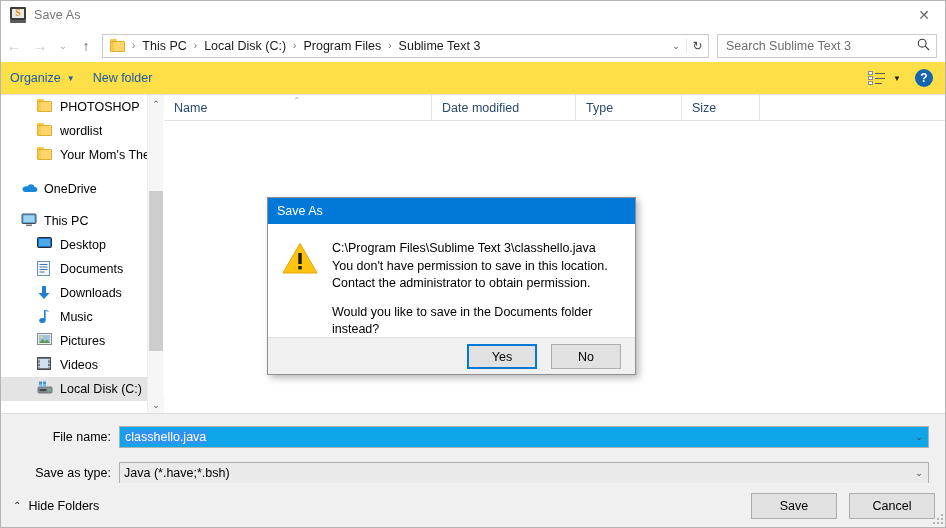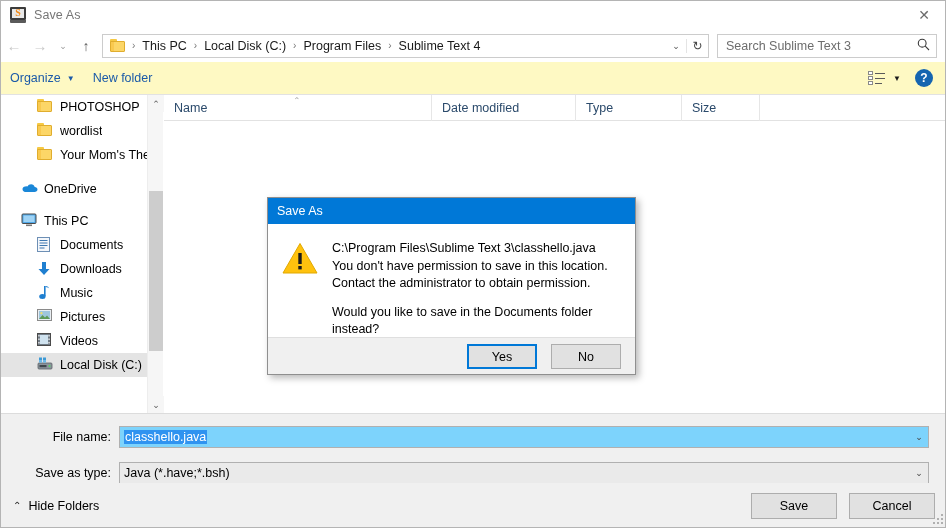--- a/index.html
+++ b/index.html
@@ -100,21 +100,21 @@
     flex: 1; font-size: 12.5px; color: #6d6d6d; padding-left: 8px;
     white-space: nowrap; overflow: hidden;
   }
   .search-ic {
     width: 26px; text-align: center; font-size: 13px; color: #3a3a3a;
   }
 
   
   .toolbar {
     position: absolute; left: 0; top: 61px; width: 946px; height: 33px;
-    background: #fef9c3; border-bottom: 1px solid #e2e2e2;
+    background: #fde047; border-bottom: 1px solid #e2e2e2;
     display: flex; align-items: center;
   }
   .tb-item {
     font-size: 12.5px; color: #1b5aa8; padding: 0 9px; height: 23px;
     display: flex; align-items: center; white-space: nowrap;
   }
   .tb-item .tb-caret { font-size: 8px; margin-left: 6px; color: #1b5aa8; }
   .tb-spacer { flex: 1; }
   .tb-view {
     display: flex; align-items: center; height: 23px; padding: 0 4px;
@@ -225,21 +225,21 @@
     height: 22px; width: 946px;
   }
   .formrow.r1 { top: 12px; }
   .formrow.r2 { top: 48px; }
   .form-label {
     width: 118px; text-align: right; padding-right: 8px;
     font-size: 12.5px; color: #000; flex: none;
   }
   .combo {
     flex: 1; height: 22px; margin-right: 18px;
-    border: 1px solid #b0b0b0; background: #7dd3fc;
+    border: 1px solid #b0b0b0; background: #0ea5e9;
     display: flex; align-items: center; position: relative;
   }
   .combo.gray { background: #eaeaea; }
   .combo-val {
     font-size: 12.5px; color: #000; padding-left: 4px; flex: 1;
     white-space: nowrap; overflow: hidden;
   }
   .combo-val .sel {
     background: #2f93f0; color: #ffffff; padding: 1px 1px;
   }
@@ -337,21 +337,21 @@
           </div>
       </div>
       <div class="crumbs">
         <span class="crumb-sep">›</span>
         <span class="crumb">This PC</span>
         <span class="crumb-sep">›</span>
         <span class="crumb">Local Disk (C:)</span>
         <span class="crumb-sep">›</span>
         <span class="crumb">Program Files</span>
         <span class="crumb-sep">›</span>
-        <span class="crumb">Sublime Text 4</span>
+        <span class="crumb">Sublime Text 3</span>
       </div>
       <div class="addr-caret">⌄</div>
       <div class="addr-refresh">↻</div>
     </div>
 
     <div class="searchbox">
       <div class="search-ph">Search Sublime Text 3</div>
       <div class="search-ic">
         <svg width="13" height="13" viewBox="0 0 13 13">
           <circle cx="5.2" cy="5.2" r="3.9" fill="none" stroke="#3a3a3a" stroke-width="1.1"></circle>
@@ -422,20 +422,29 @@
       <span class="nav-ic" style="margin-left:20px">
         <svg width="16" height="14" viewBox="0 0 16 14">
           <rect x="1" y="1" width="14" height="9.5" rx="1" fill="#4fa8e8" stroke="#4a4a4a" stroke-width="1"></rect>
           <rect x="2.5" y="2.5" width="11" height="6.5" fill="#9fd3f5"></rect>
           <rect x="5" y="11.5" width="6" height="1.6" fill="#7a7a7a"></rect>
         </svg>
       </span>
       <span class="nav-label">This PC</span>
     </div>
 
+    <div class="nav-item">
+      <span class="nav-ic" style="margin-left:36px">
+        <svg width="15" height="12" viewBox="0 0 15 12">
+          <rect x="0.5" y="0.5" width="14" height="10" rx="1" fill="#1a6fc4" stroke="#2a2a2a" stroke-width="1"></rect>
+          <rect x="2" y="2" width="11" height="7" fill="#49a9ec"></rect>
+        </svg>
+      </span>
+      <span class="nav-label">Desktop</span>
+    </div>
 
     <div class="nav-item">
       <span class="nav-ic" style="margin-left:36px">
         <svg width="13" height="15" viewBox="0 0 13 15">
           <rect x="0.5" y="0.5" width="12" height="14" fill="#f4f7fb" stroke="#6d8fb5" stroke-width="1"></rect>
           <rect x="2.5" y="3" width="8" height="1" fill="#3e78b2"></rect>
           <rect x="2.5" y="5.5" width="8" height="1" fill="#3e78b2"></rect>
           <rect x="2.5" y="8" width="8" height="1" fill="#3e78b2"></rect>
           <rect x="2.5" y="10.5" width="5" height="1" fill="#3e78b2"></rect>
         </svg>

